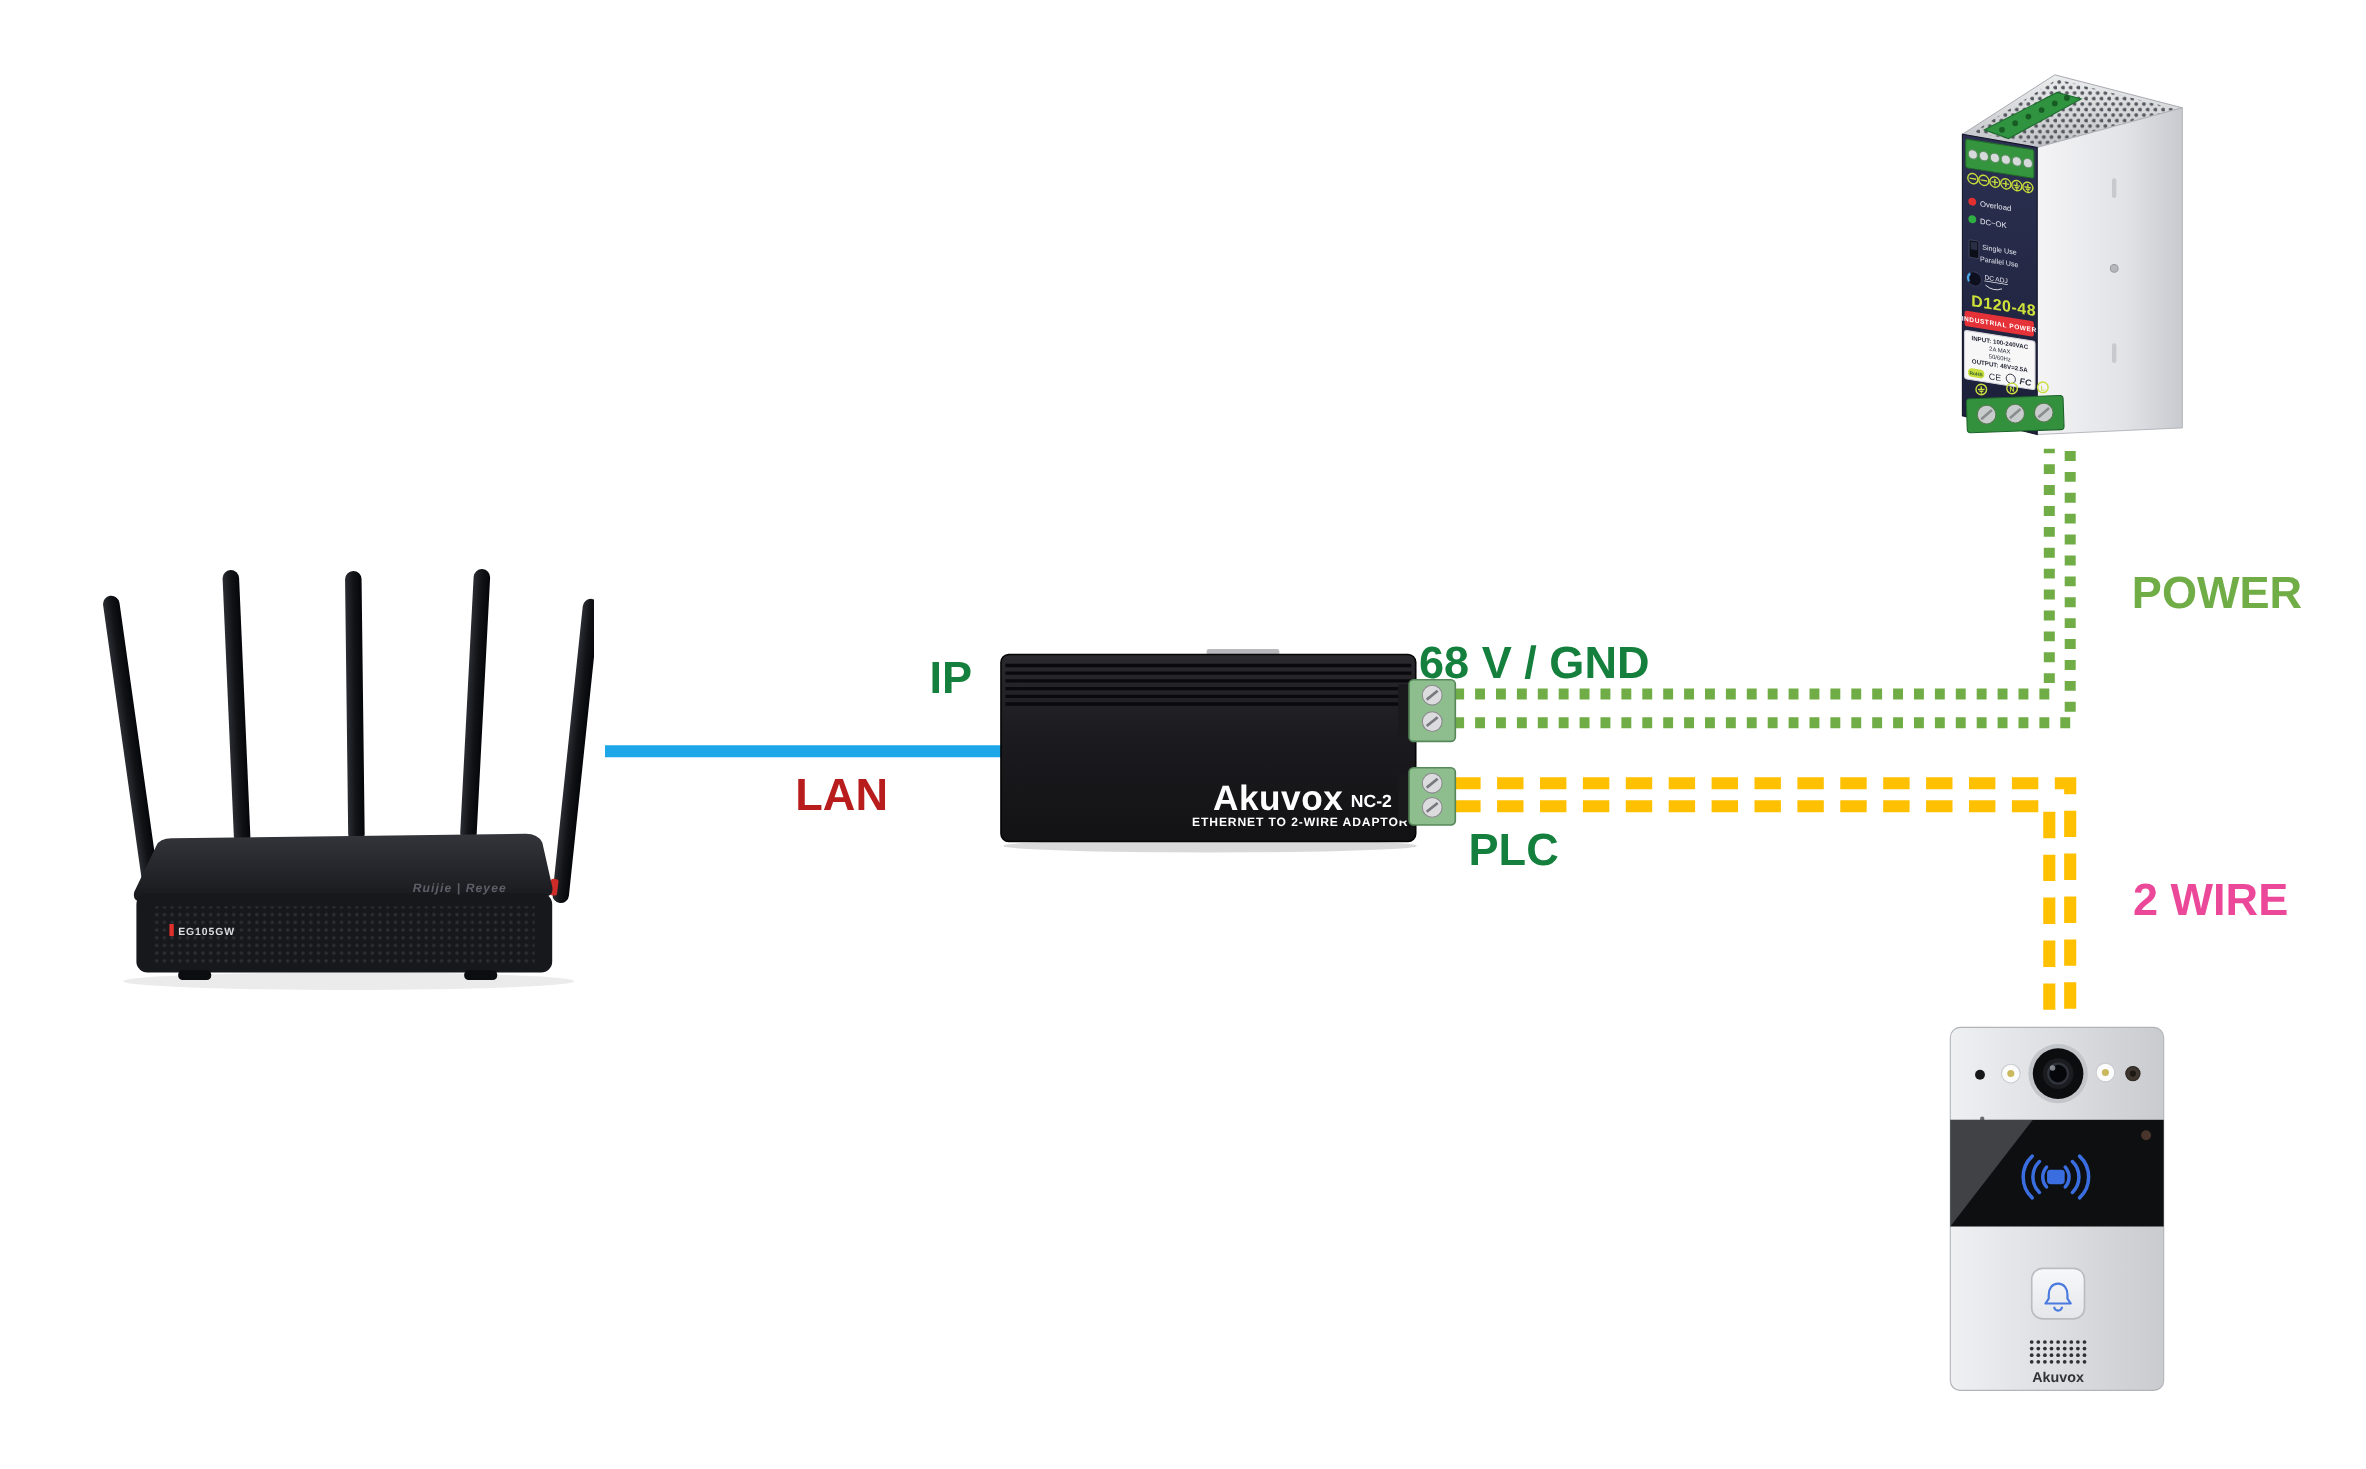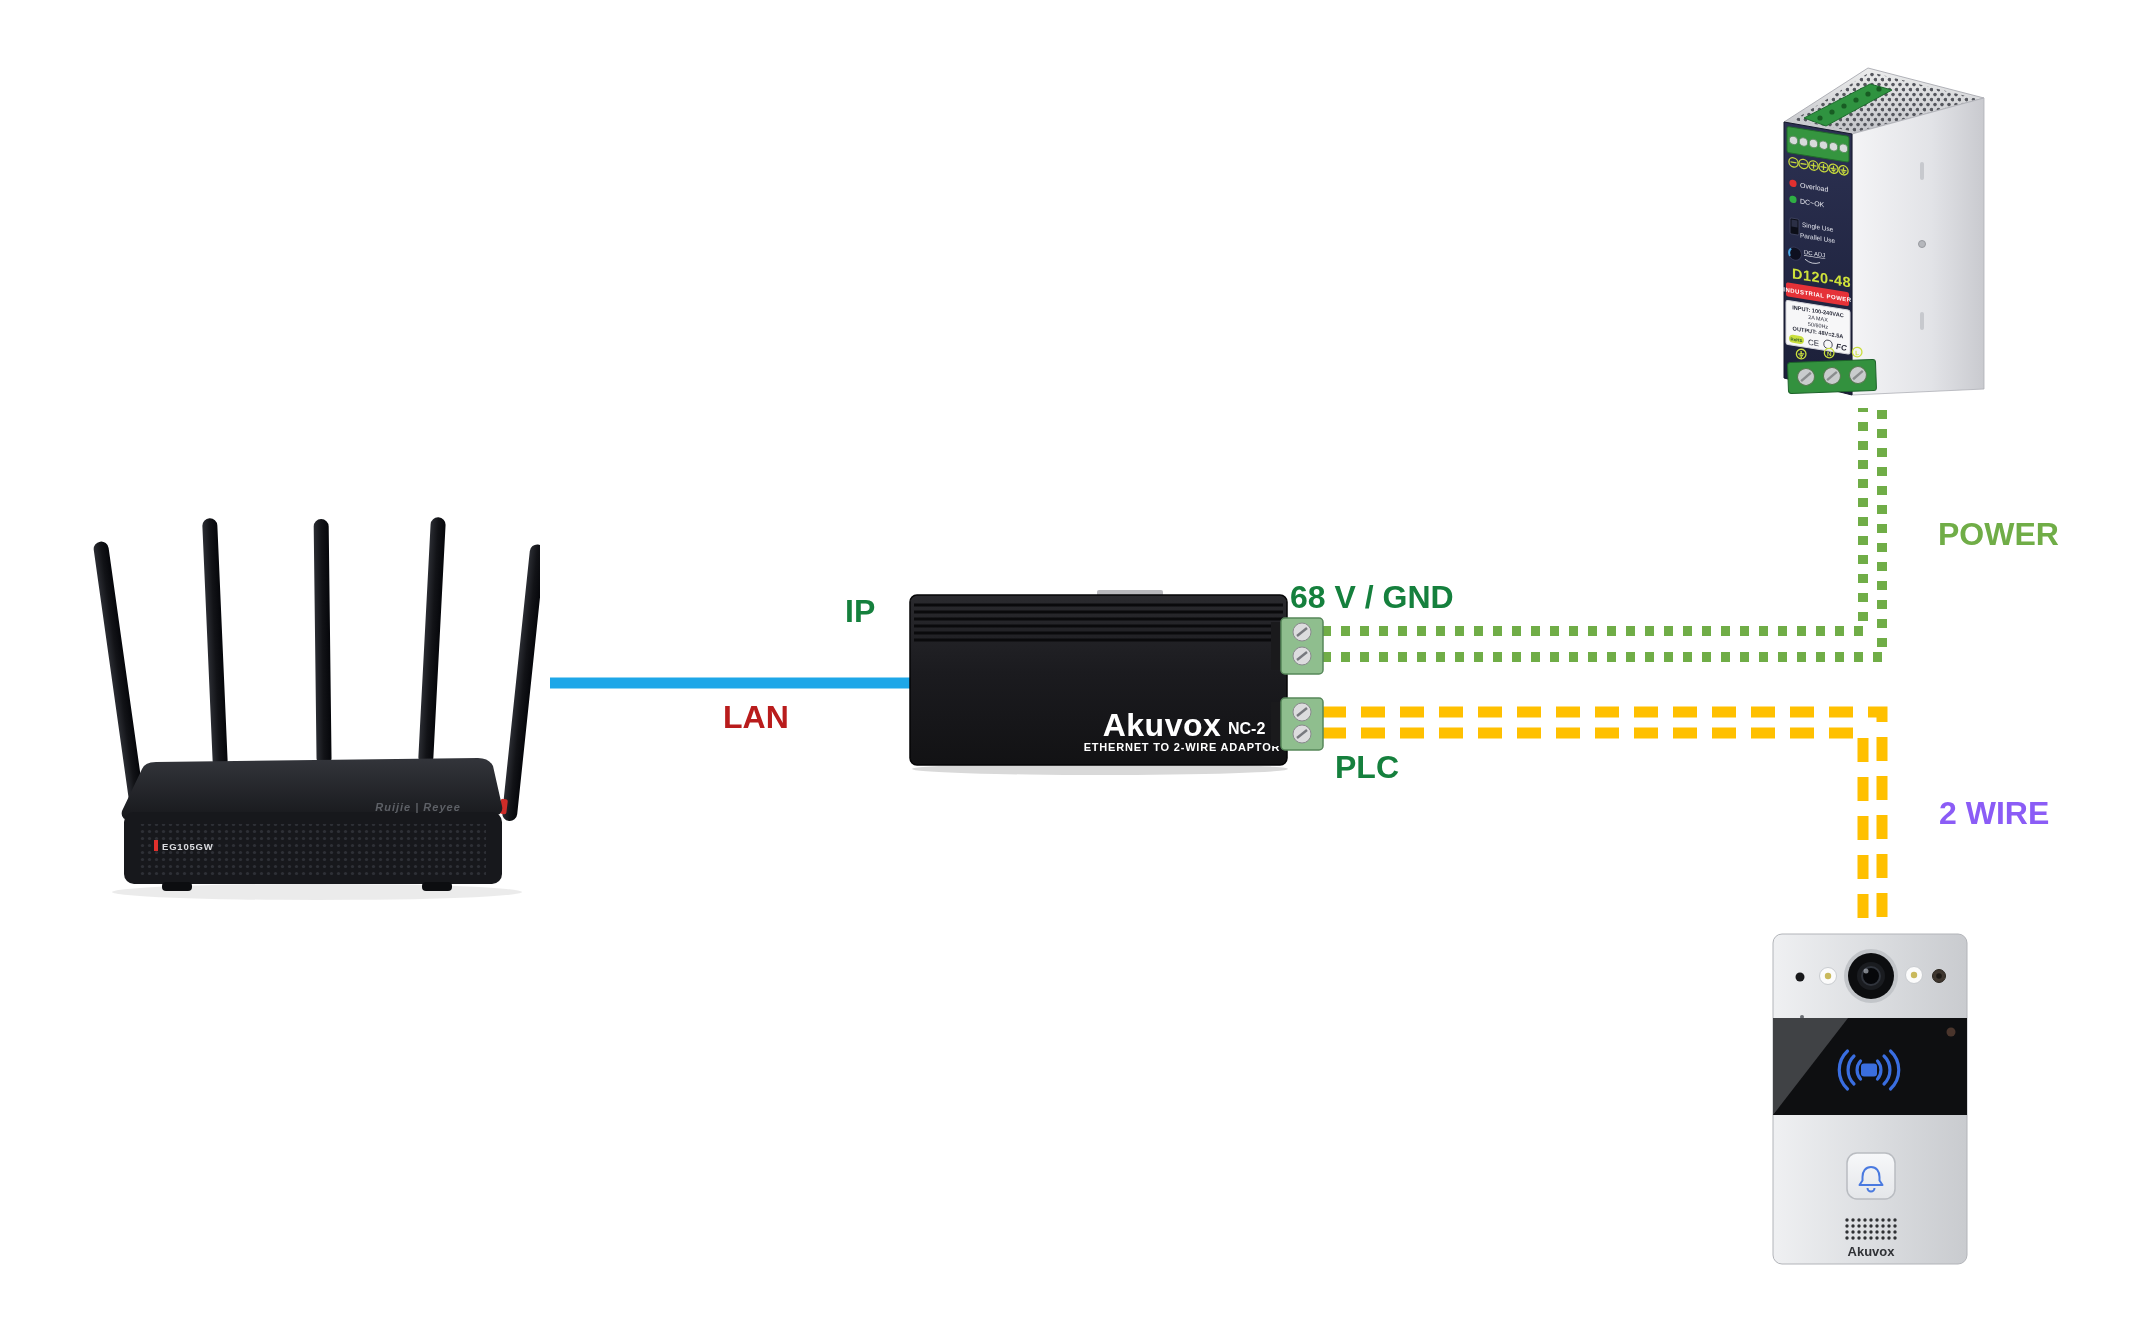--- a/index.html
+++ b/index.html
@@ -3,25 +3,25 @@
 <meta charset="utf-8">
 <style>
   html,body{margin:0;padding:0;background:#fff;}
   .stage{
     position:relative;width:2151px;height:1335px;background:#ffffff;overflow:hidden;
     font-family:"Liberation Sans",sans-serif;
   }
   .stage svg text{font-family:"Liberation Sans",sans-serif;}
   .cables{position:absolute;left:0;top:0;width:2151px;height:1335px;pointer-events:none;}
   .device{position:absolute;}
-  .lbl{position:absolute;font-weight:bold;font-size:32px;line-height:1.1;white-space:nowrap;}
+  .lbl{position:absolute;font-weight:bold;font-size:41px;line-height:1.1;white-space:nowrap;}
   .lbl.red{color:#15803d;}
   .lbl.blue{color:#b91c1c;}
   .lbl.green{color:#70ad47;}
-  .lbl.gold{color:#8b5cf6;}
+  .lbl.gold{color:#ec4899;}
 </style>
 </head>
 <body>
 
 <div class="stage">
 
   <svg class="cables">
     <path d="M550,683 H916" stroke="#1ea7e8" stroke-width="11" fill="none"></path>
     <path d="M1322,631 H1863 V408" stroke="#70ad47" stroke-width="10" fill="none" stroke-dasharray="9 10"></path>
     <path d="M1322,657 H1882 V408" stroke="#70ad47" stroke-width="10" fill="none" stroke-dasharray="9 10"></path>

